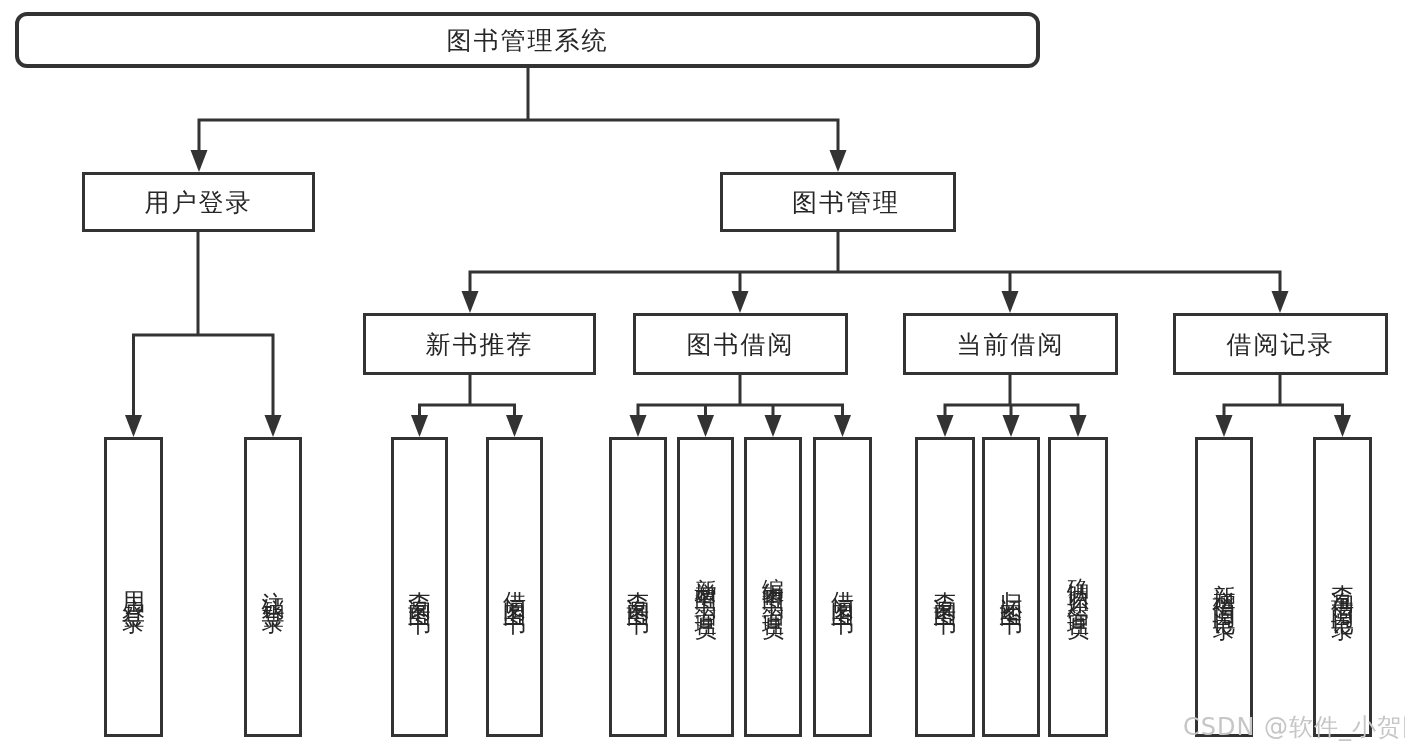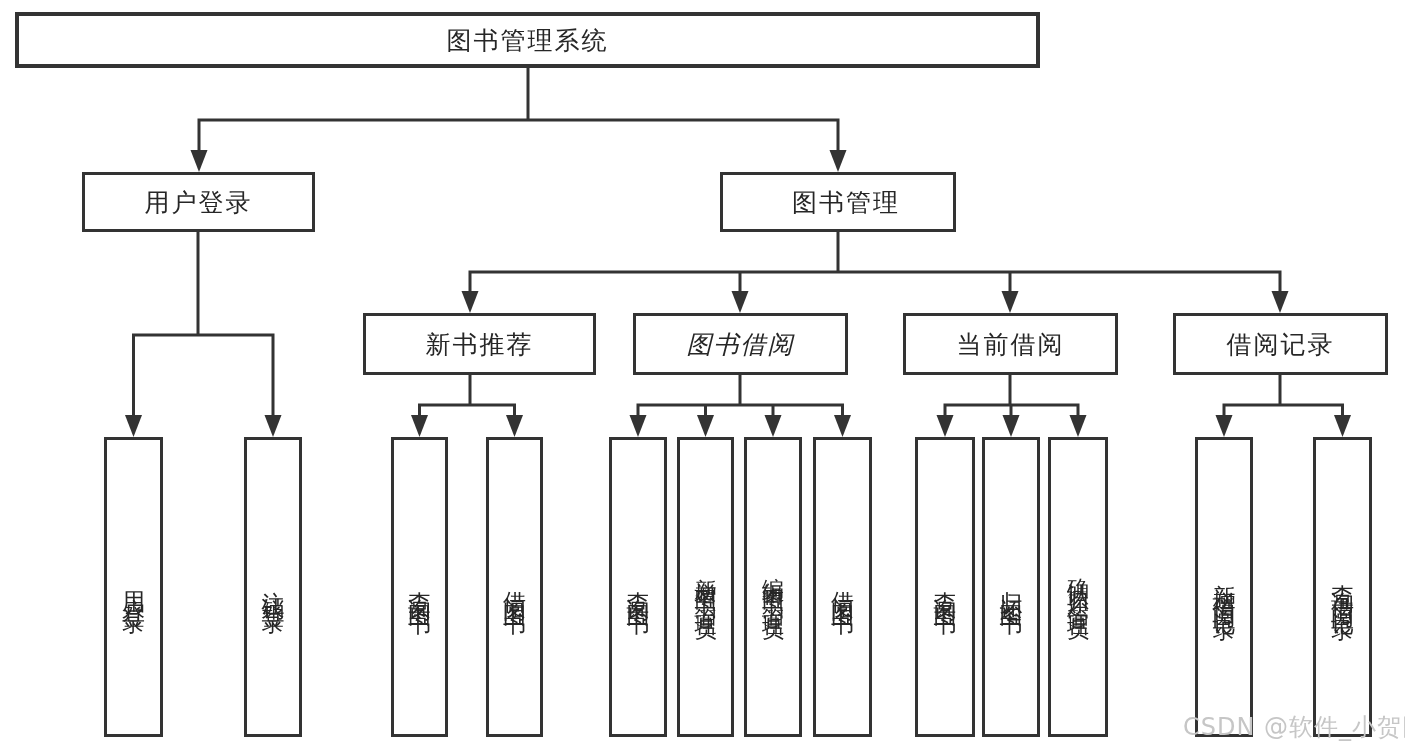--- a/index.html
+++ b/index.html
@@ -29,20 +29,21 @@
     text-align: center;
   }
   .h-box {
     font-size: 25px;
     letter-spacing: 2px;
     white-space: nowrap;
   }
   .root-box {
     border-width: 4px;
     font-size: 25px;
+    border-radius: 12px;
   }
   .v-box {
     writing-mode: vertical-rl;
     text-orientation: mixed;
     font-size: 23px;
     letter-spacing: 7px;
     line-height: 1;
   }
   .v-box.long { letter-spacing: 6px; font-size: 22px; }
   #watermark {
@@ -115,21 +116,21 @@
       <path d="M1334 415 L1351 415 L1342.5 437 Z"></path>
     </g>
   </svg>
 
   <div class="box h-box root-box" style="left:15px; top:12px; width:1025px; height:56px;">图书管理系统</div>
 
   <div class="box h-box" style="left:82px; top:172px; width:233px; height:60px;">用户登录</div>
   <div class="box h-box" style="left:720px; top:172px; width:236px; height:60px;padding-left:16px;">图书管理</div>
 
   <div class="box h-box" style="left:363px; top:313px; width:233px; height:62px;">新书推荐</div>
-  <div class="box h-box" style="left:633px; top:313px; width:215px; height:62px;font-style:italic;">图书借阅</div>
+  <div class="box h-box" style="left:633px; top:313px; width:215px; height:62px;">图书借阅</div>
   <div class="box h-box" style="left:1173px; top:313px; width:215px; height:62px;">借阅记录</div>
   <div class="box h-box" style="left:903px; top:313px; width:215px; height:62px;">当前借阅</div>
 
   <div class="box v-box" style="left:104px; top:437px; width:59px; height:300px;">用户登录</div>
   <div class="box v-box" style="left:244px; top:437px; width:58px; height:300px;">注销登录</div>
 
   <div class="box v-box" style="left:391px; top:437px; width:57px; height:300px;">查询图书</div>
   <div class="box v-box" style="left:486px; top:437px; width:57px; height:300px;">借阅图书</div>
 
   <div class="box v-box" style="left:609px; top:437px; width:58px; height:300px;">查询图书</div>

